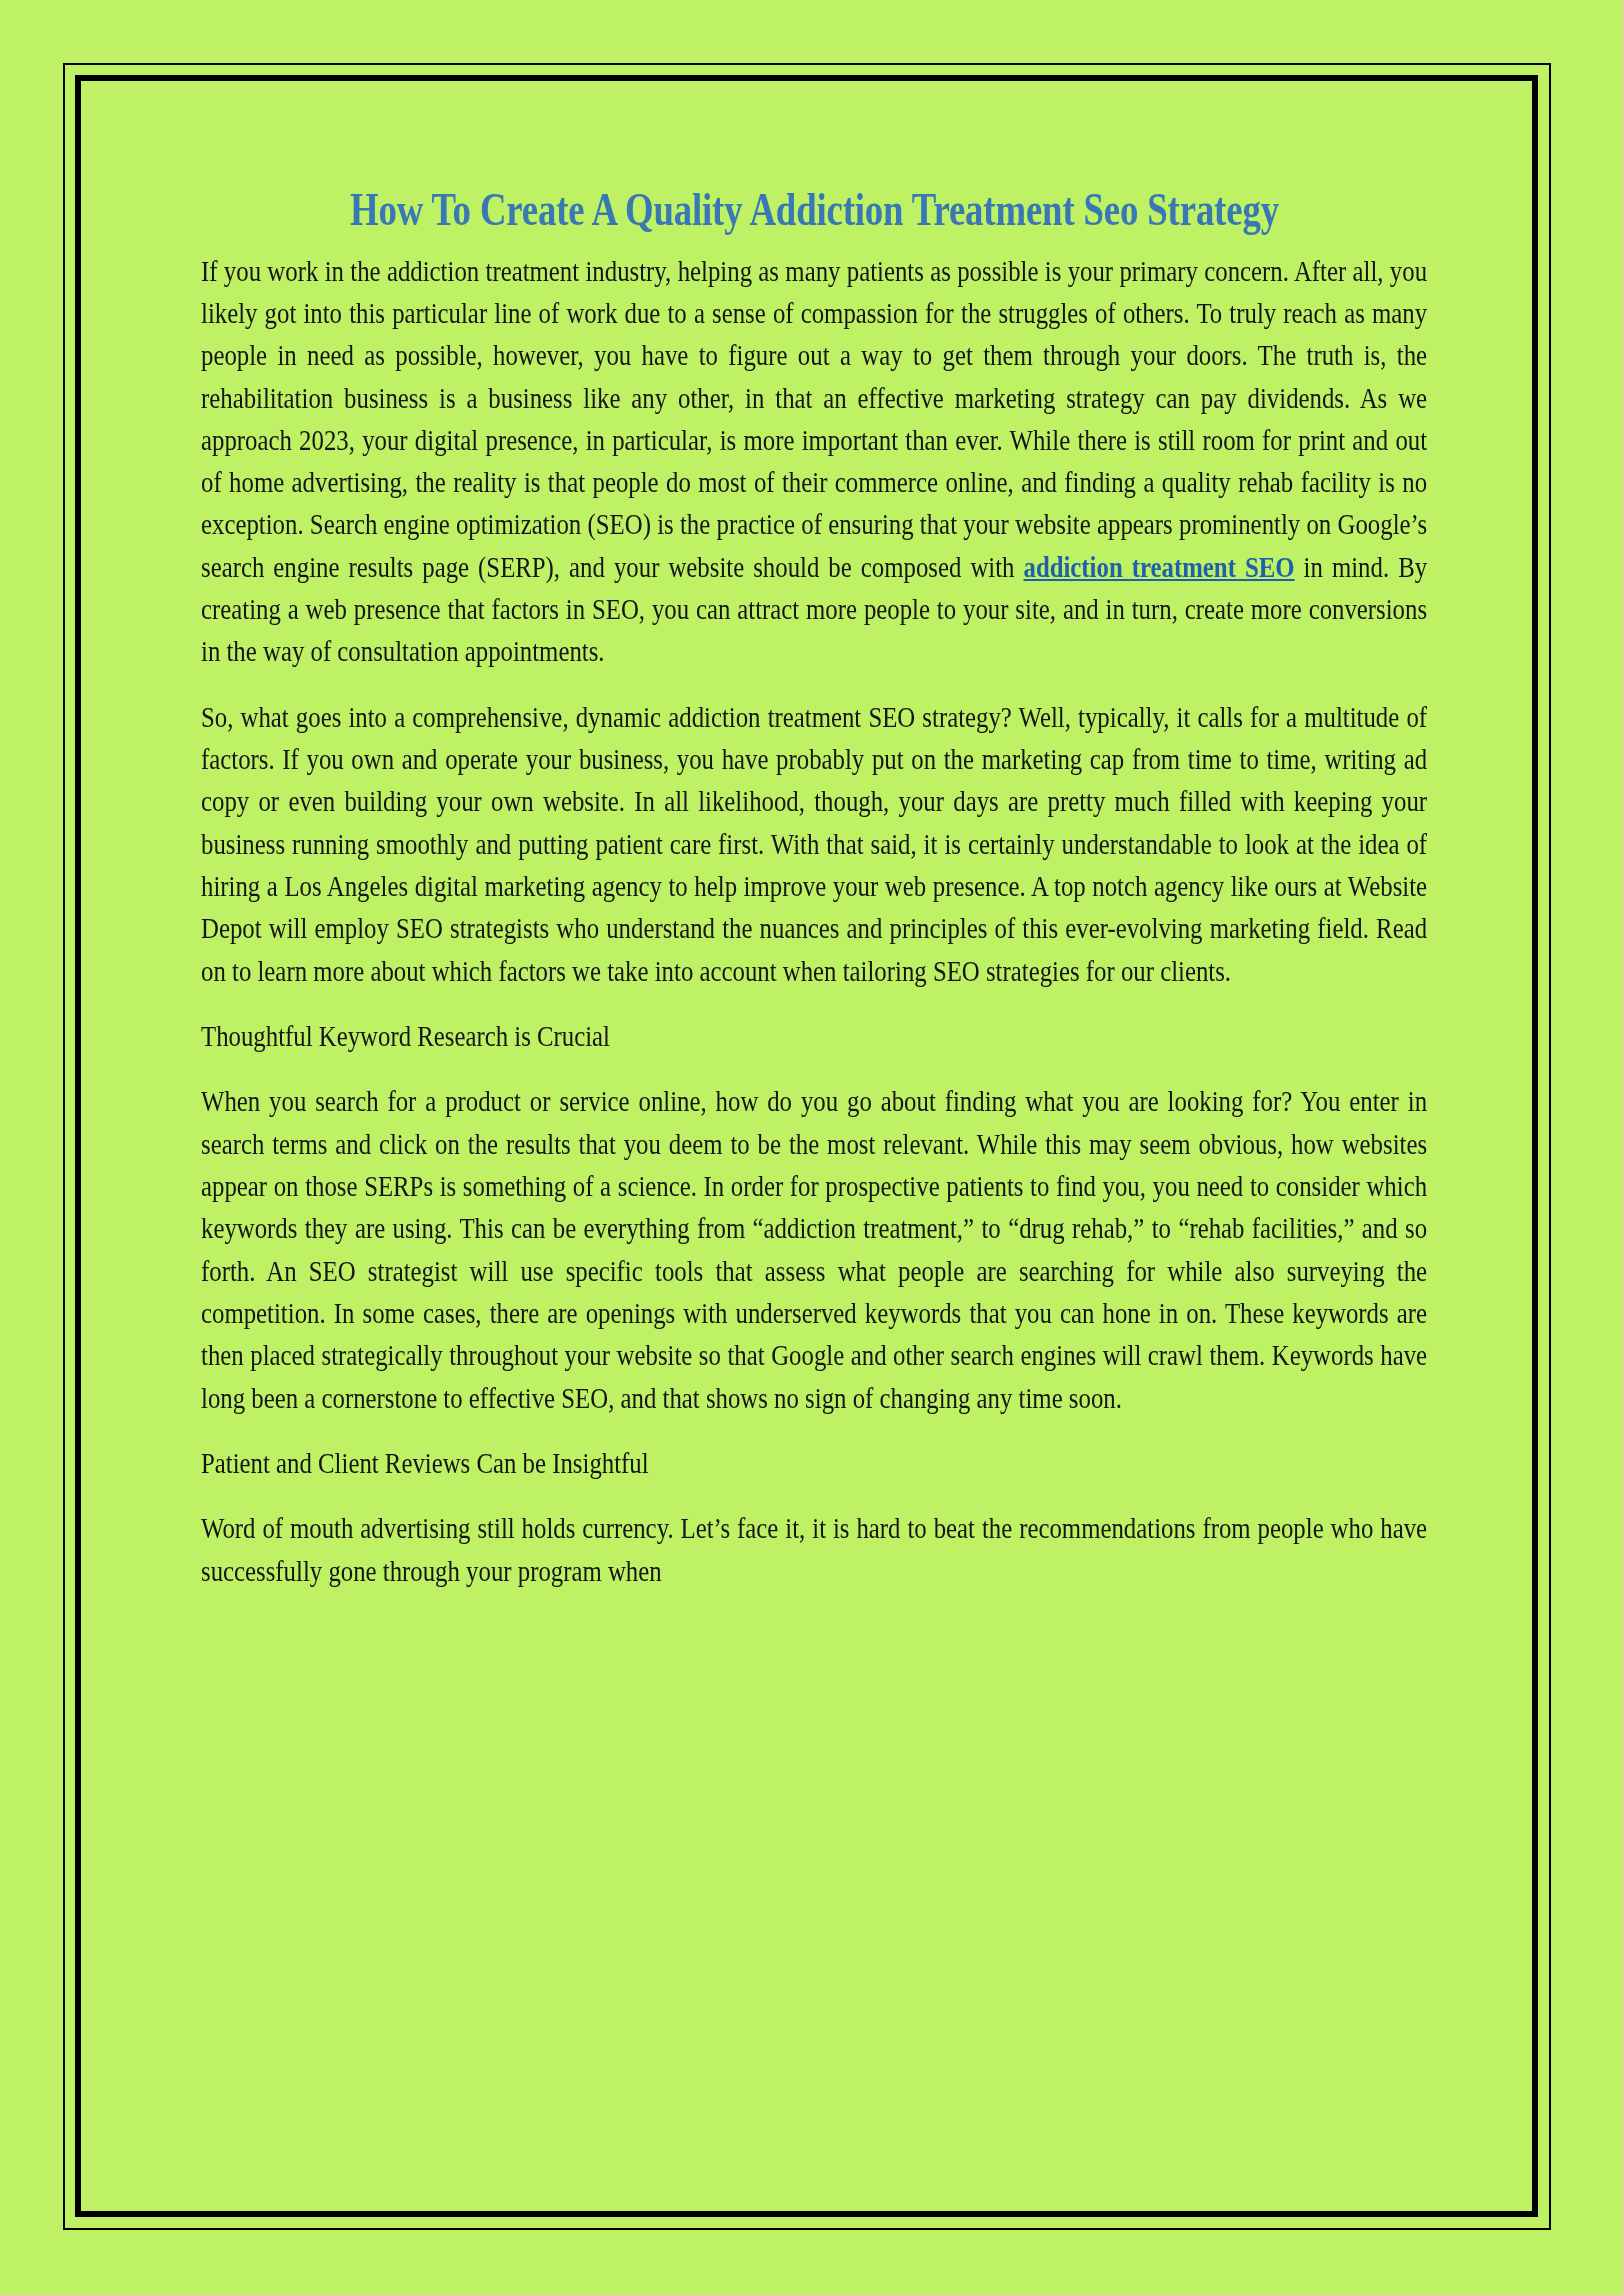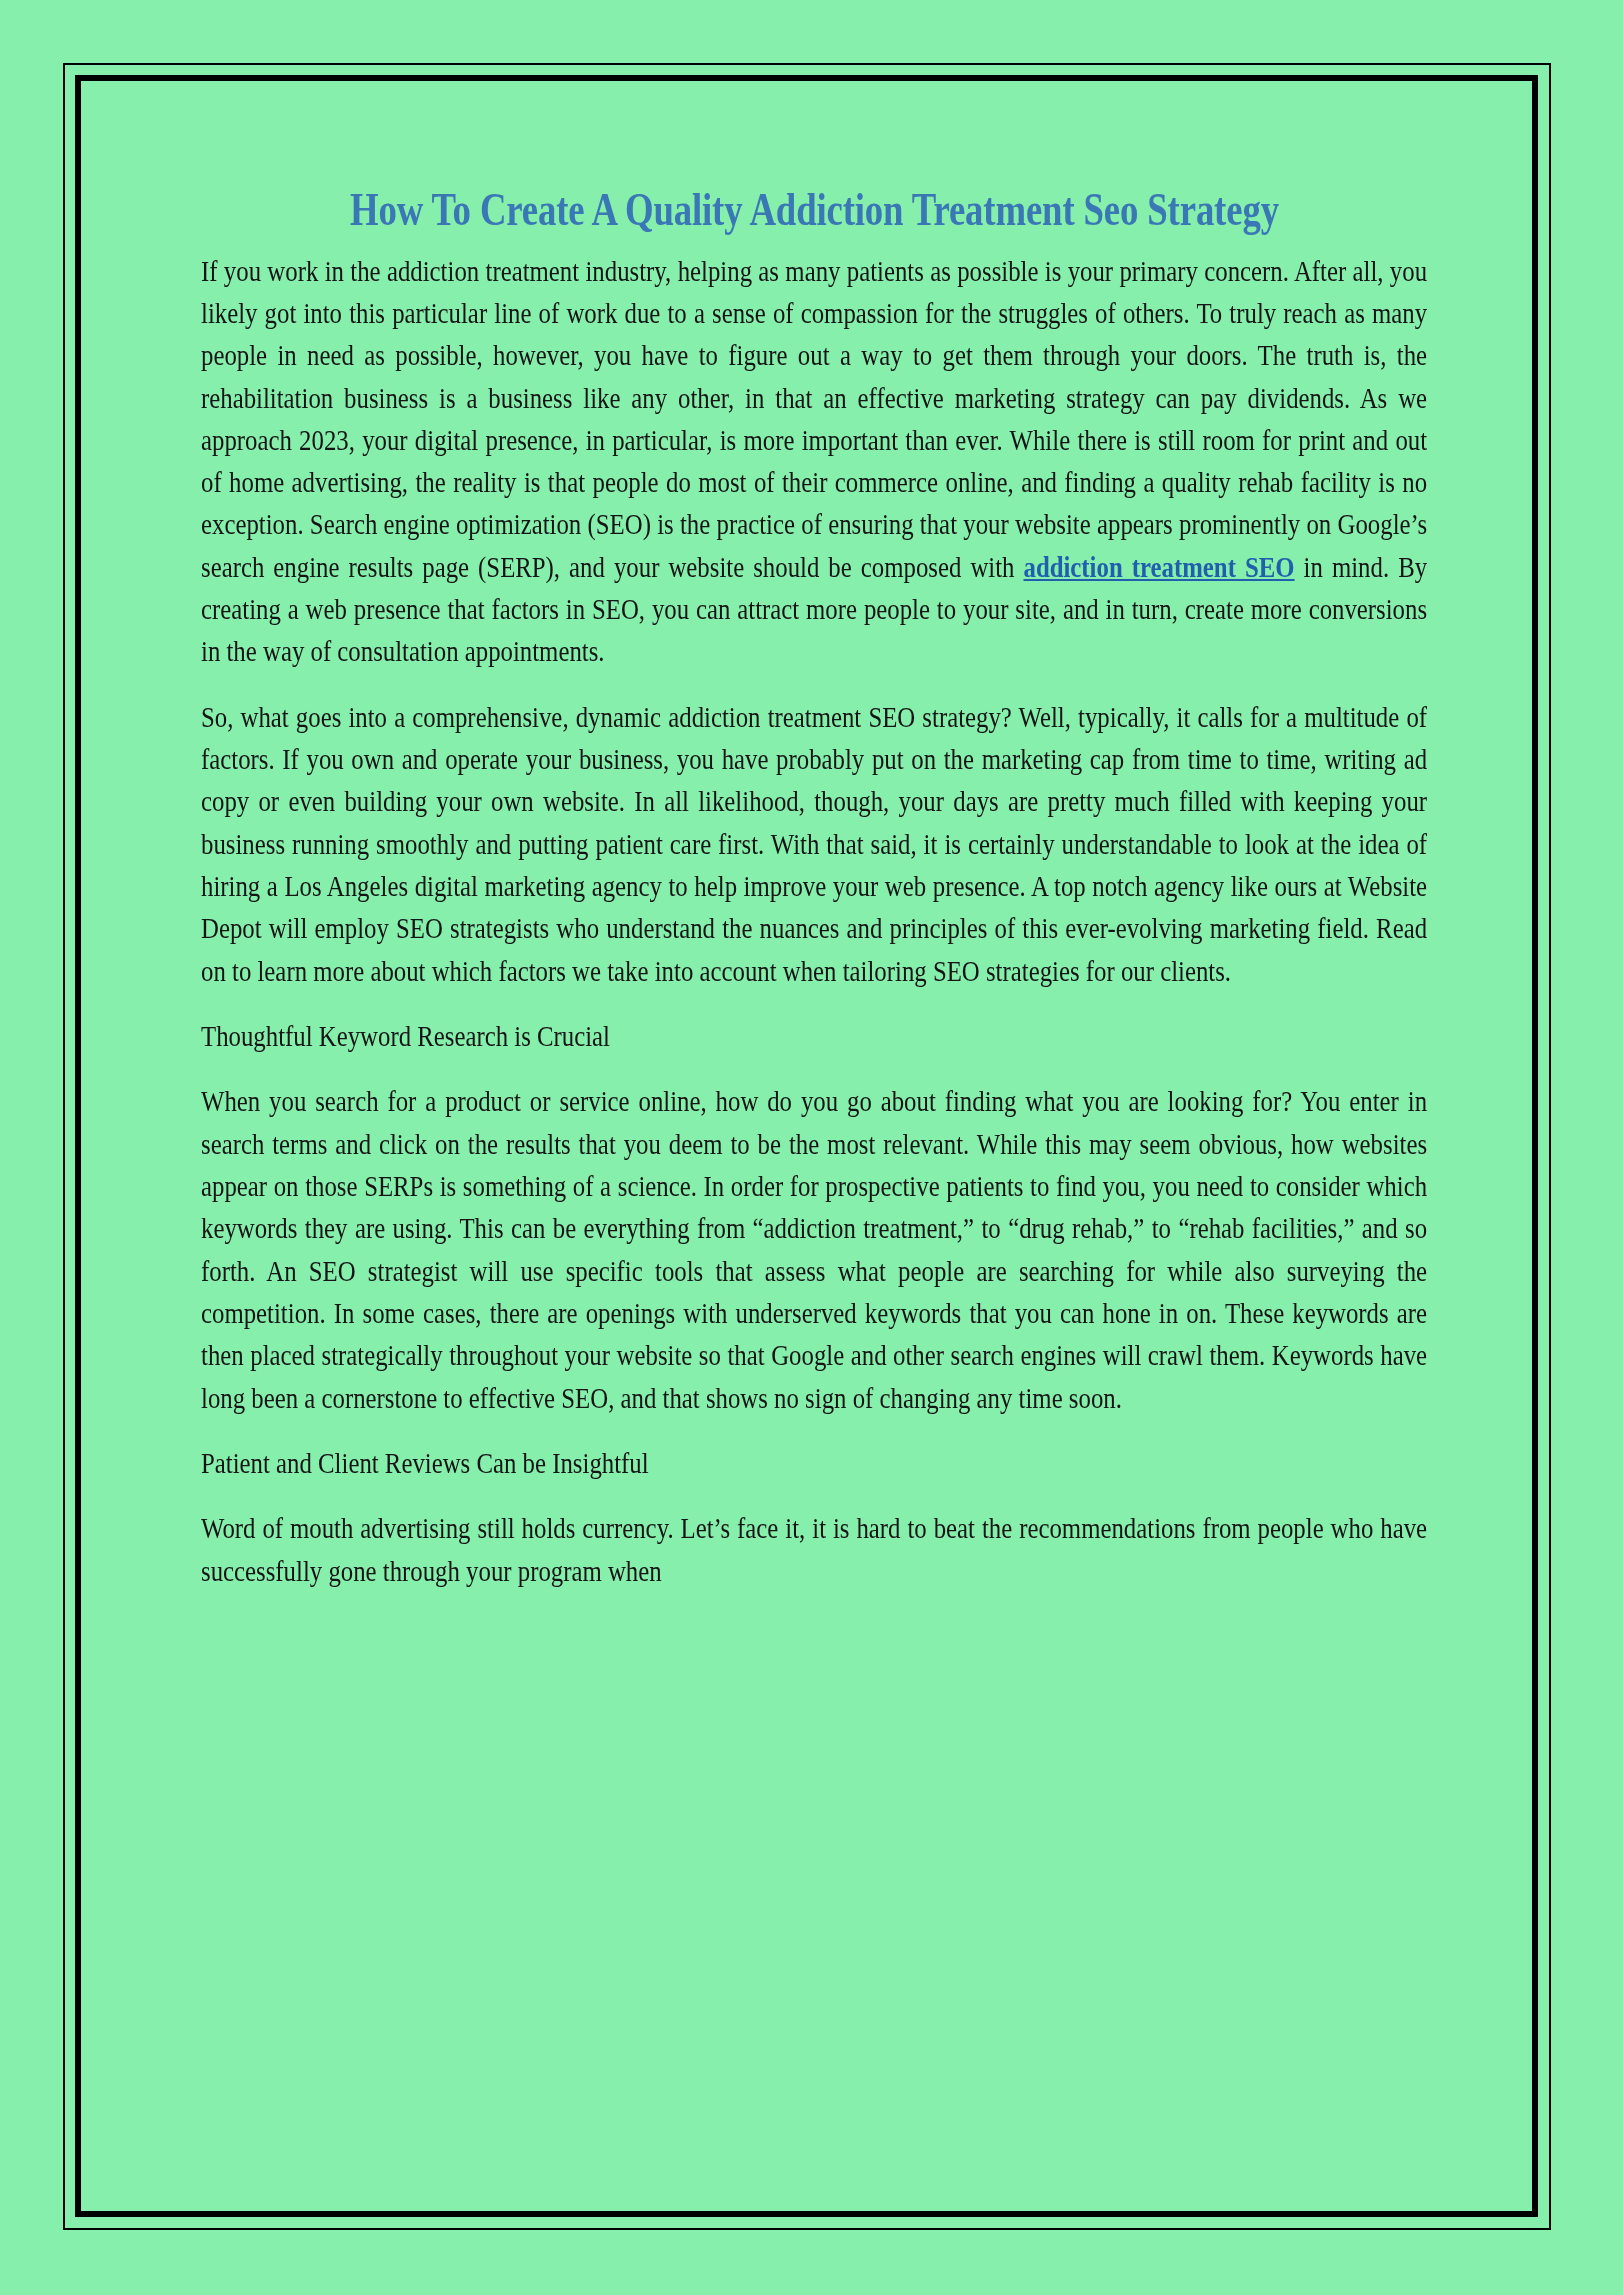--- a/index.html
+++ b/index.html
@@ -14,21 +14,21 @@
     -webkit-font-smoothing: antialiased;
   }
 
   
   #page {
     position: absolute;
     left: 0;
     top: 0;
     width: 1624px;
     height: 2295px;
-    background: #86efac;
+    background: #bef264;
     overflow: hidden;
   }
 
   #border-outer {
     position: absolute;
     left: 63px;
     top: 63px;
     width: 1488px;
     height: 2167px;
     border: 2.3px solid #000000;

